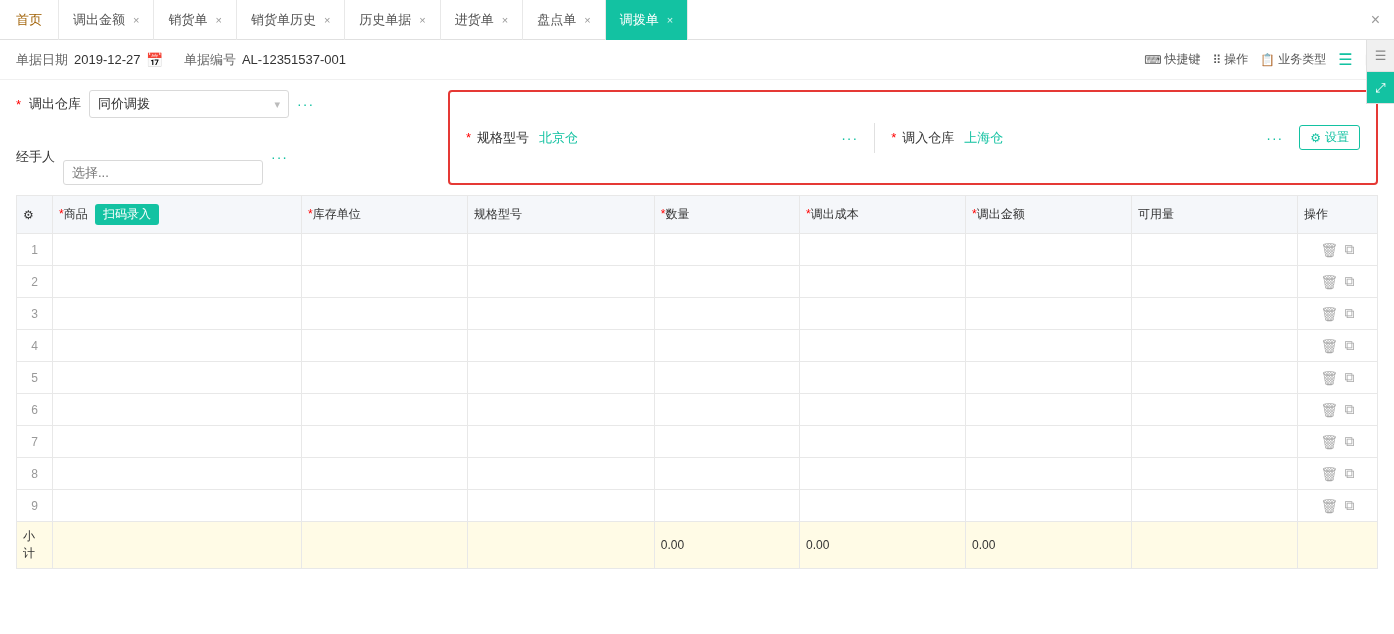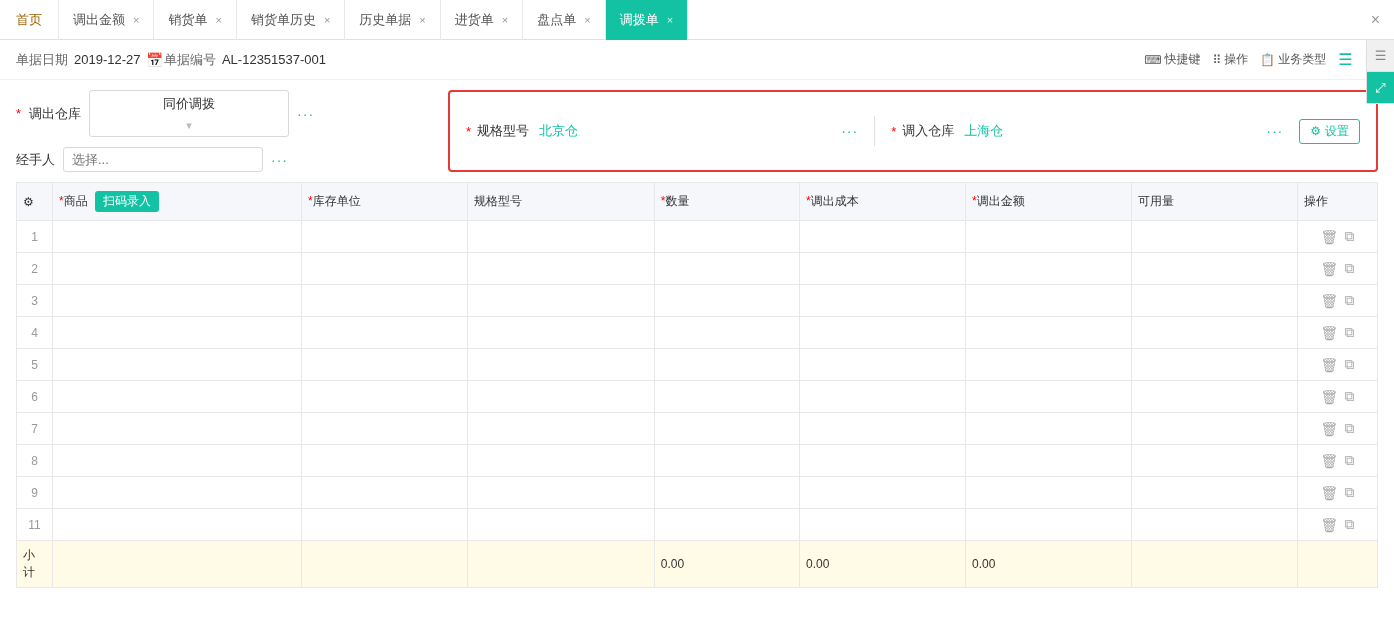--- a/index.html
+++ b/index.html
@@ -58,20 +58,21 @@
       min-height: calc(634px - 40px);
       padding: 0;
     }
 
     
     .form-header {
       display: flex;
       align-items: center;
       padding: 10px 16px;
       border-bottom: 1px solid #f0f0f0;
+      gap: 20px;
     }
     .form-field {
       display: flex;
       align-items: center;
       gap: 6px;
       font-size: 13px;
       color: #333;
     }
     .form-field label {
       color: #666;
@@ -148,21 +149,20 @@
       display: flex;
       align-items: center;
       gap: 6px;
       border: 1px solid #d9d9d9;
       border-radius: 3px;
       padding: 4px 8px;
       background: #fff;
       cursor: pointer;
       min-width: 200px;
       justify-content: space-between;
-      flex-direction: column;
     }
     .select-field .arrow {
       color: #bbb;
       font-size: 11px;
     }
     .three-dots {
       color: #13c2a2;
       cursor: pointer;
       letter-spacing: 1px;
       font-size: 14px;
@@ -382,21 +382,21 @@
         <span class="required-star">*</span>
         <label>调出仓库</label>
         <div class="select-field">
           <span>同价调拨</span>
           <span class="arrow">▾</span>
         </div>
         <span class="three-dots">···</span>
       </div>
       <div class="form-row">
         <label>经手人</label>
-        <input type="text" style="border: 1px solid rgb(217, 217, 217); border-radius: 3px; padding: 4px 8px; width: 200px; font-size: 13px; outline: none;" placeholder="选择...">
+        <input type="text" style="border: 1px solid rgb(217, 217, 217); border-radius: 3px; padding: 4px 8px; width: 200px; font-size: 13px; outline: none; margin-top: 32px;" placeholder="选择...">
         <span class="three-dots">···</span>
       </div>
     </div>
 
     <div class="warehouse-section">
       <div class="warehouse-field">
         <span class="required-star">*</span>
         <label>规格型号</label>
         <span style="color:#13c2a2;margin-left:4px;">北京仓</span>
         <span class="three-dots" style="margin-left:auto;">···</span>
@@ -573,36 +573,20 @@
       <td></td>
       <td></td>
       <td></td>
       <td>
         <div class="ops-cell">
           <span class="icon-btn">🗑</span>
           <span class="icon-btn">⧉</span>
         </div>
       </td>
     </tr>
-          <tr>
-      <td class="row-num">11</td>
-      <td></td>
-      <td></td>
-      <td></td>
-      <td></td>
-      <td></td>
-      <td></td>
-      <td></td>
-      <td>
-        <div class="ops-cell">
-          <span class="icon-btn">🗑</span>
-          <span class="icon-btn">⧉</span>
-        </div>
-      </td>
-    </tr>
           <tr class="subtotal-row">
     <td colspan="1">小计</td>
     <td></td>
     <td></td>
     <td></td>
     <td>0.00</td>
     <td>0.00</td>
     <td>0.00</td>
     <td></td>
     <td></td>

